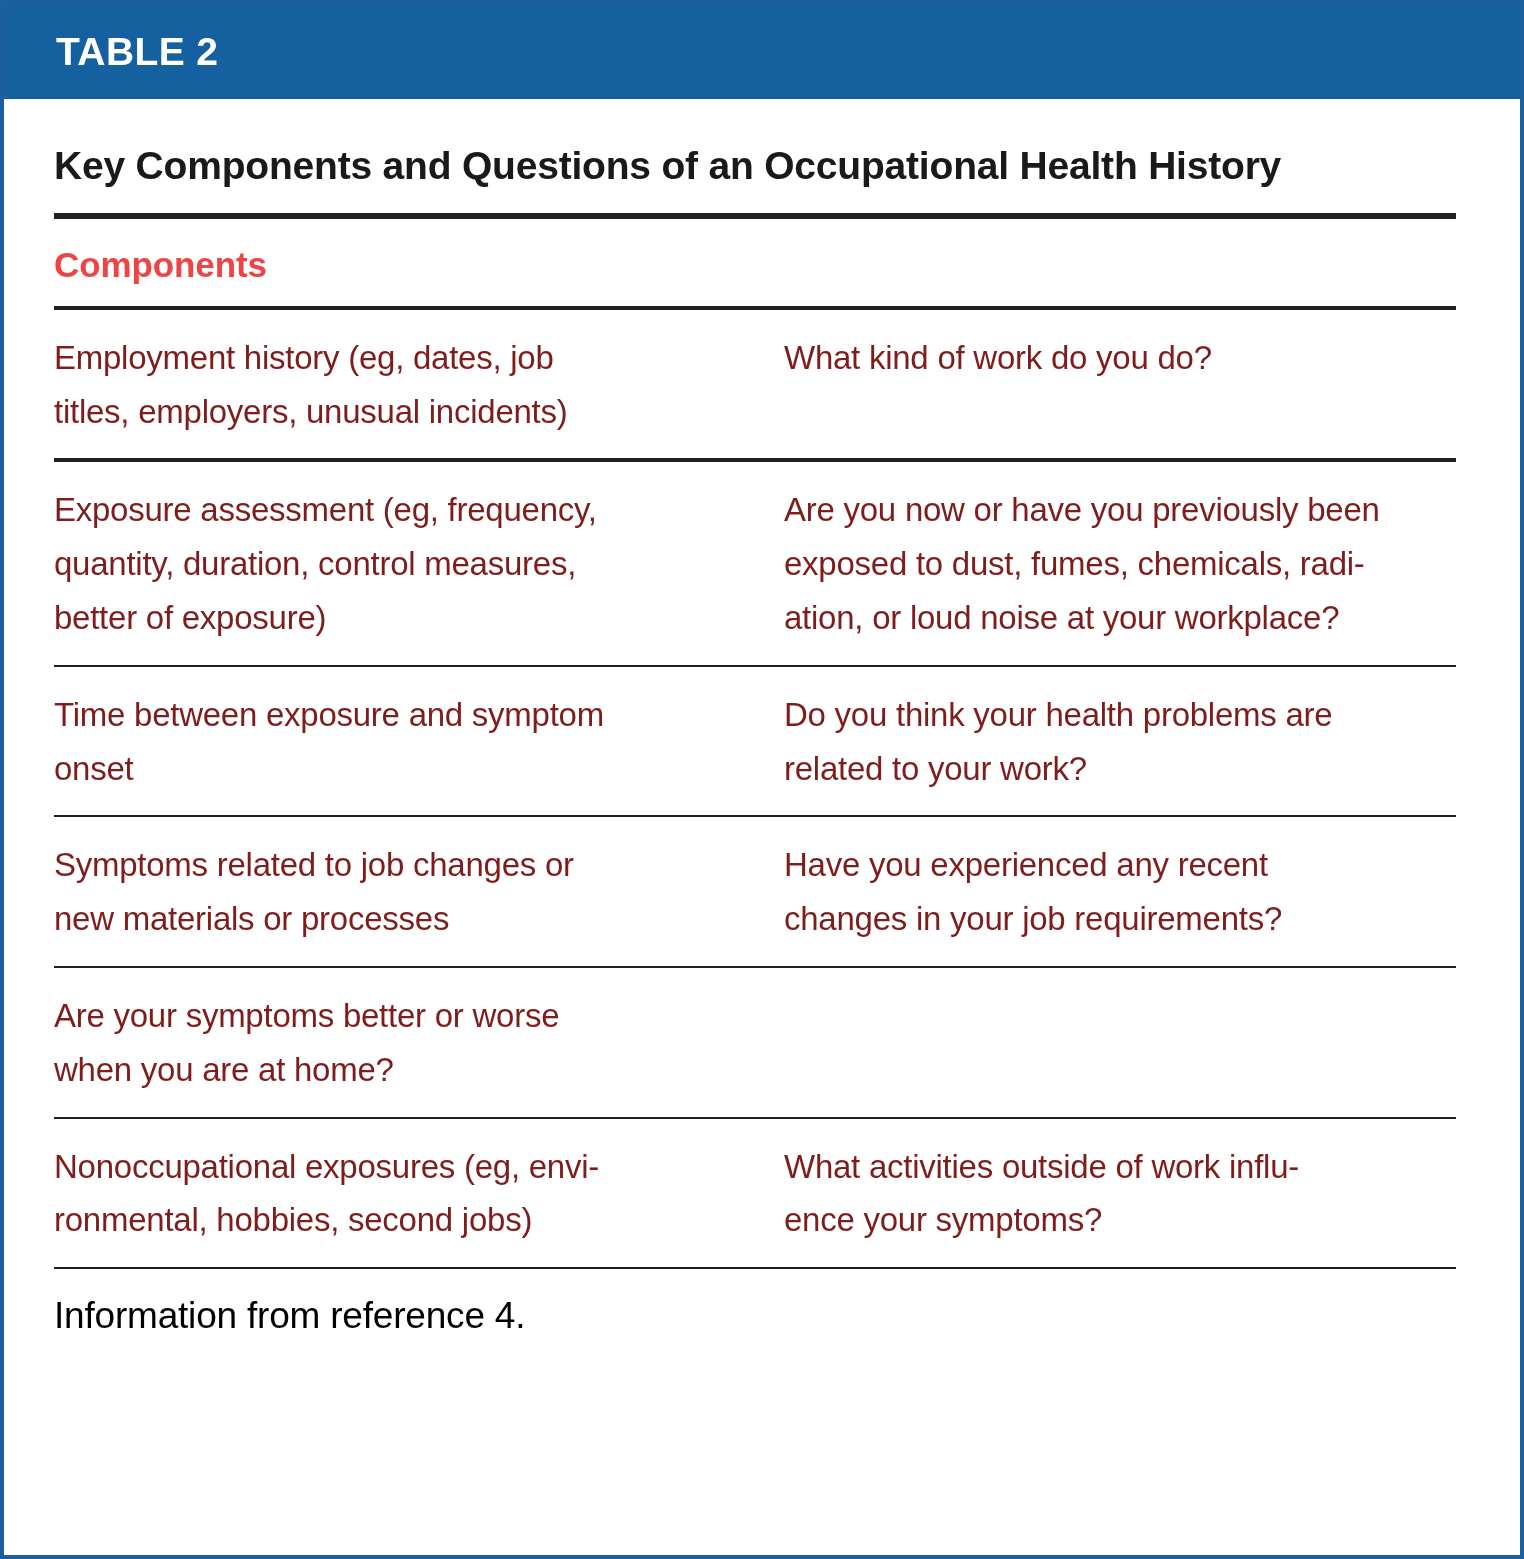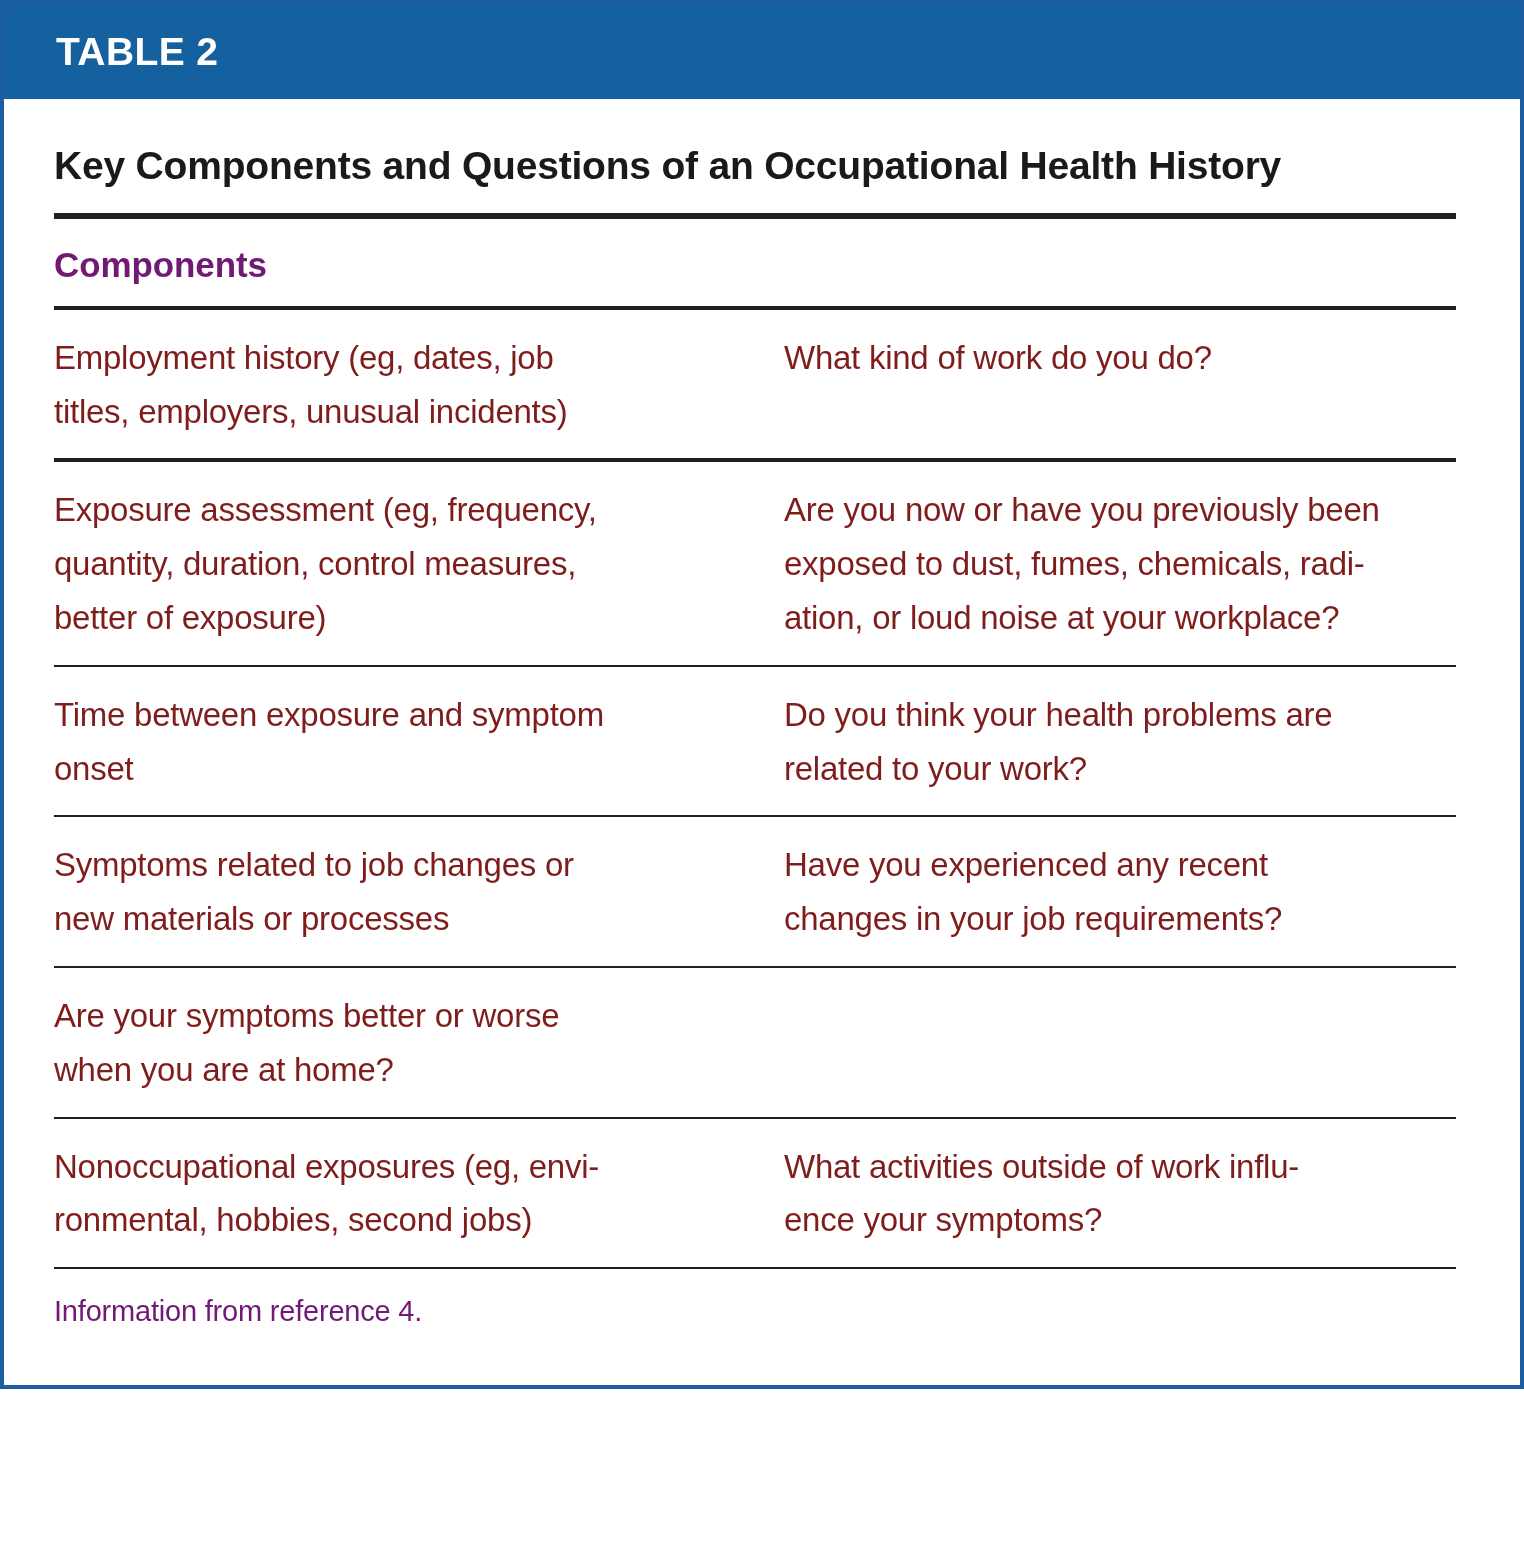--- a/index.html
+++ b/index.html
@@ -9,21 +9,21 @@
     background: #ffffff;
   }
   body {
     font-family: "Liberation Sans", sans-serif;
     -webkit-font-smoothing: antialiased;
   }
 
   .table-figure {
     position: relative;
     width: 1524px;
-    height: 1389px;
+    height: 1559px;
     box-sizing: border-box;
     border: 4px solid #1B5FA0;
     background: #ffffff;
     overflow: hidden;
   }
 
   
   .banner {
     height: 95px;
     background: #15609E;
@@ -92,43 +92,43 @@
   }
 
   .header-row {
     padding-top: 25px;
     padding-bottom: 20px;
   }
   .col-head {
     font-family: "Liberation Sans", sans-serif;
     font-size: 35px;
     font-weight: bold;
-    color: #701a75;
+    color: #ef4444;
     line-height: 1.2;
     letter-spacing: -0.1px;
   }
 
   .data-row {
     padding-top: 21px;
     padding-bottom: 20px;
   }
   .cell {
     font-family: "Liberation Sans", sans-serif;
     font-size: 33px;
     font-weight: normal;
     color: #7f1d1d;
     line-height: 1.63;
     letter-spacing: -0.25px;
     white-space: pre-line;
   }
 
   .footnote {
     font-family: "Liberation Sans", sans-serif;
-    font-size: 29px;
-    color: #701a75;
+    font-size: 37px;
+    color: #000000;
     letter-spacing: -0.2px;
     padding-top: 26px;
   }
 </style>
 </head>
 <body>
 
 <div class="table-figure">
 
   <div class="banner">

